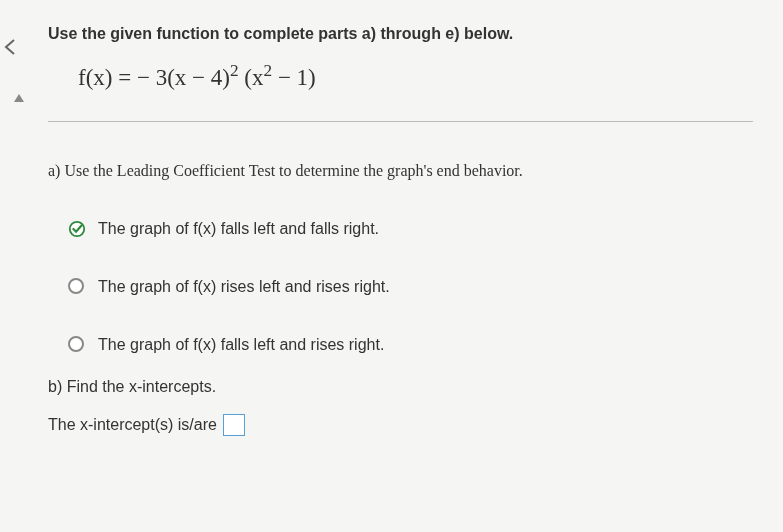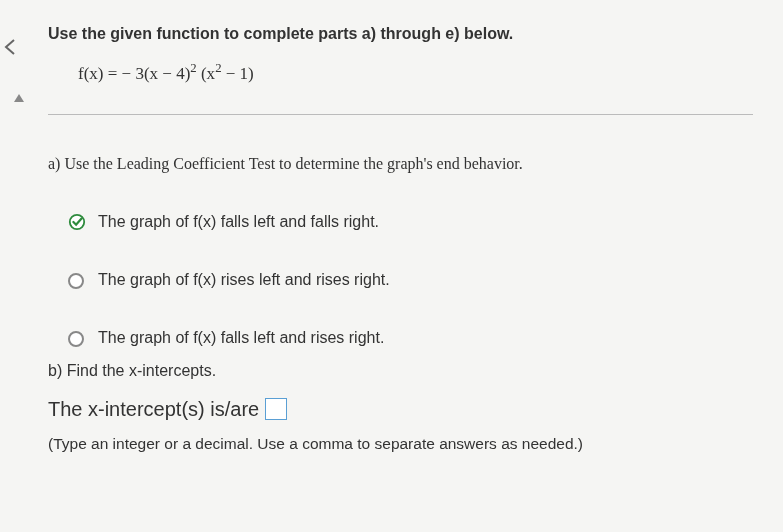--- a/index.html
+++ b/index.html
@@ -41,21 +41,21 @@
       right: 0;
       padding: 25px 30px 20px 18px;
     }
     .prompt-text {
       font-size: 16px;
       color: #333;
       margin-bottom: 18px;
       font-weight: bold;
     }
     .formula {
-      font-size: 17px;
+      font-size: 23px;
       margin-left: 30px;
       margin-bottom: 30px;
       font-family: 'Times New Roman', serif;
     }
     .formula sup {
       font-size: 0.75em;
     }
     .divider {
       border: none;
       border-top: 1px solid #bbb;
@@ -64,21 +64,21 @@
     .part-a-question {
       font-size: 16px;
       margin-bottom: 18px;
       font-family: Liberation Serif, serif;
     }
     .options {
       margin-left: 20px;
     }
     .option-row {
       display: flex;
-      align-items: flex-end;
+      align-items: flex-start;
       margin-bottom: 14px;
       font-size: 16px;
       color: #333;
       margin-top: 40px;
     }
     .radio {
       width: 16px;
       height: 16px;
       border: 2px solid #888;
       border-radius: 50%;
@@ -94,28 +94,28 @@
       display: flex;
       align-items: center;
       justify-content: center;
     }
     .radio-checked svg {
       width: 18px;
       height: 18px;
     }
     .part-b-question {
       font-size: 16px;
-      margin-top: 15px;
+      margin-top: 24px;
       margin-bottom: 18px;
     }
     .answer-line {
-      font-size: 20px;
+      font-size: 16px;
       display: flex;
       align-items: center;
-      margin-bottom: 14px;
+      margin-bottom: 1px;
     }
     .answer-box {
       display: inline-block;
       width: 22px;
       height: 22px;
       border: 1px solid #5a9fd4;
       background: #fff;
       margin-left: 6px;
     }
     .hint-text {
@@ -171,15 +171,14 @@
 
   </div>
 
   <div class="part-b-question">b) Find the x-intercepts.</div>
 
   <div class="answer-line">
     <span>The x-intercept(s) is/are</span>
     <span class="answer-box"></span>
   </div>
 
-  <div class="hint-text">(Type an integer or a decimal. Use a comma to separate answers as needed.)</div>
 
 </div>
 
 </body></html>

